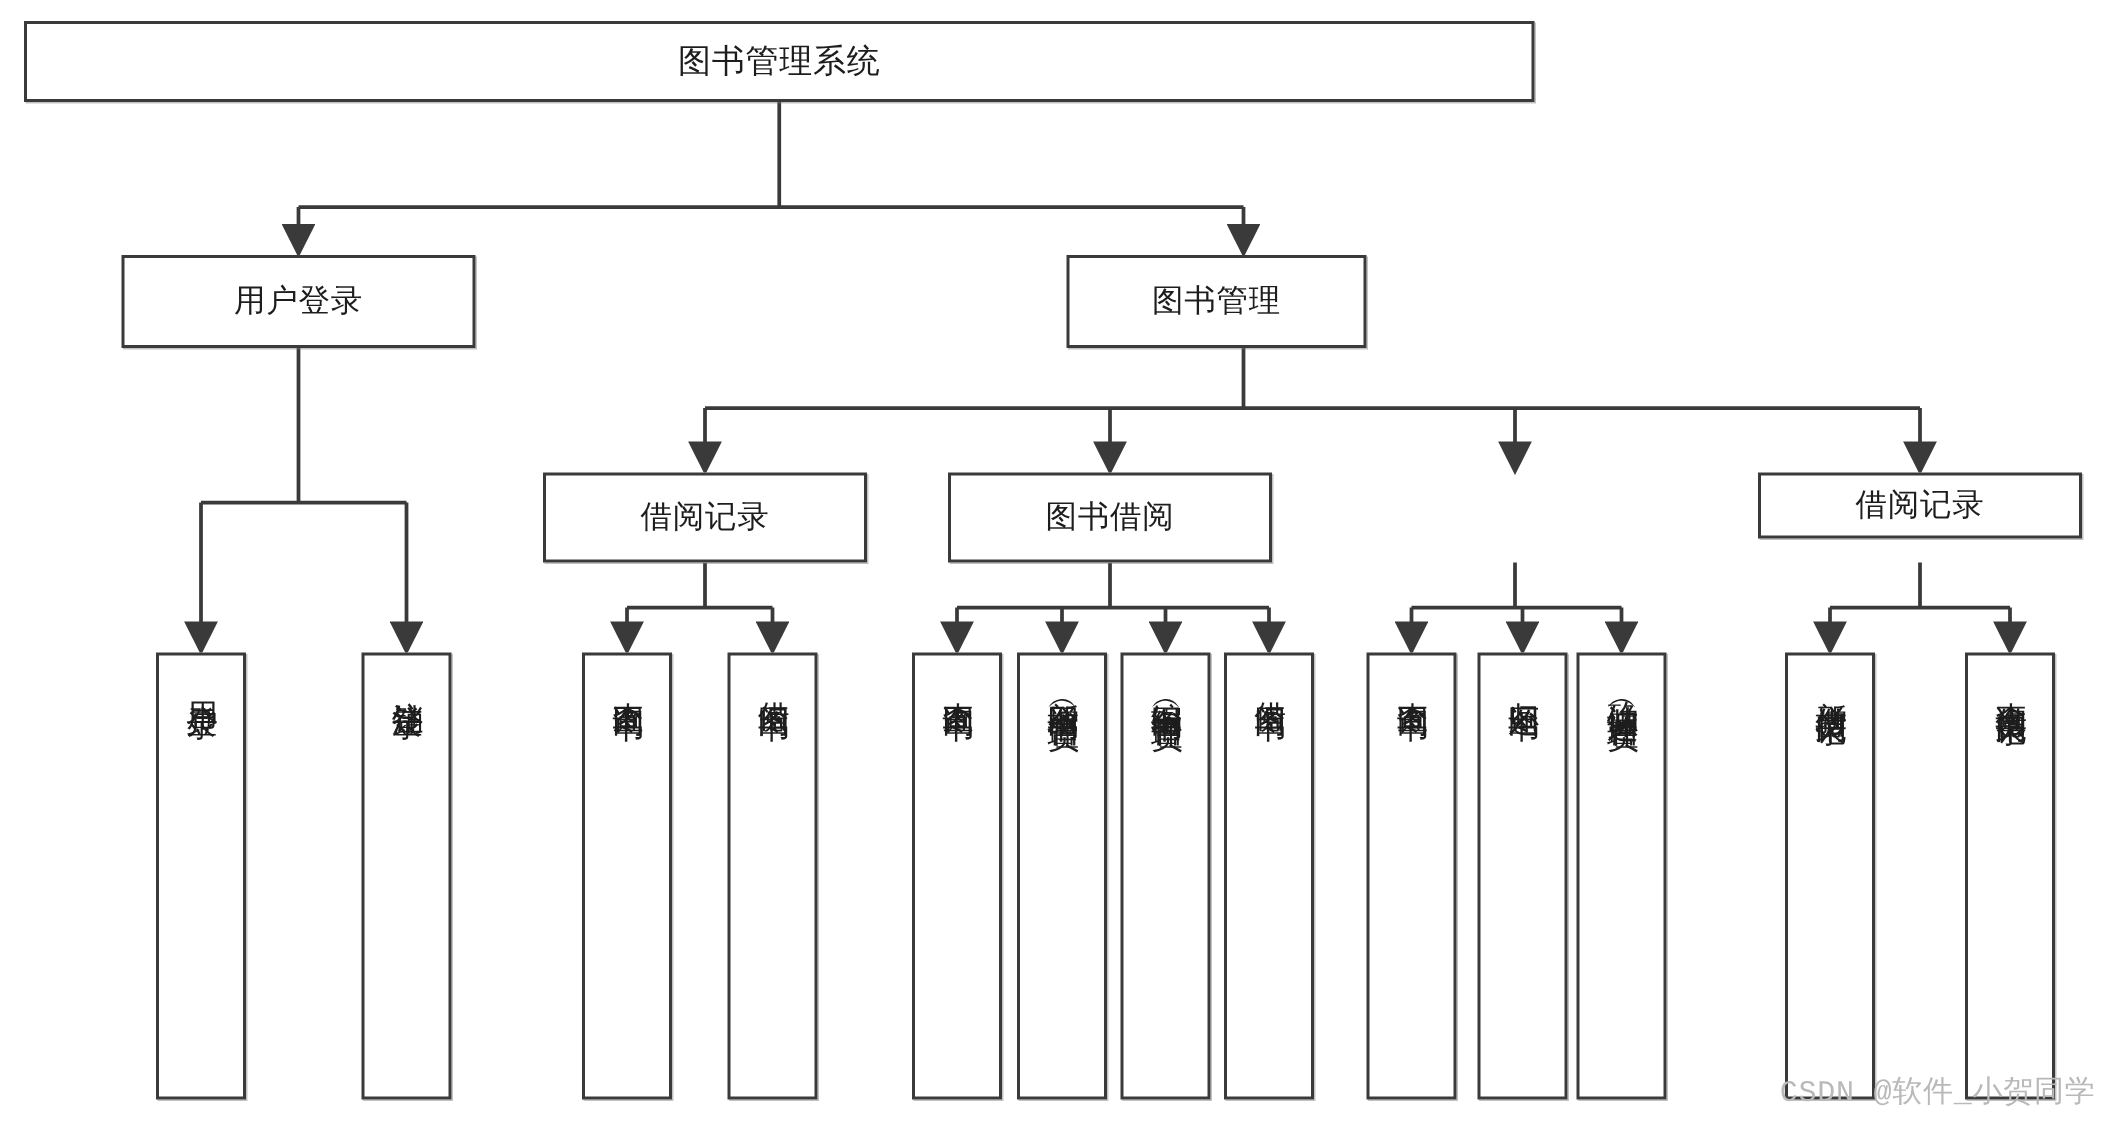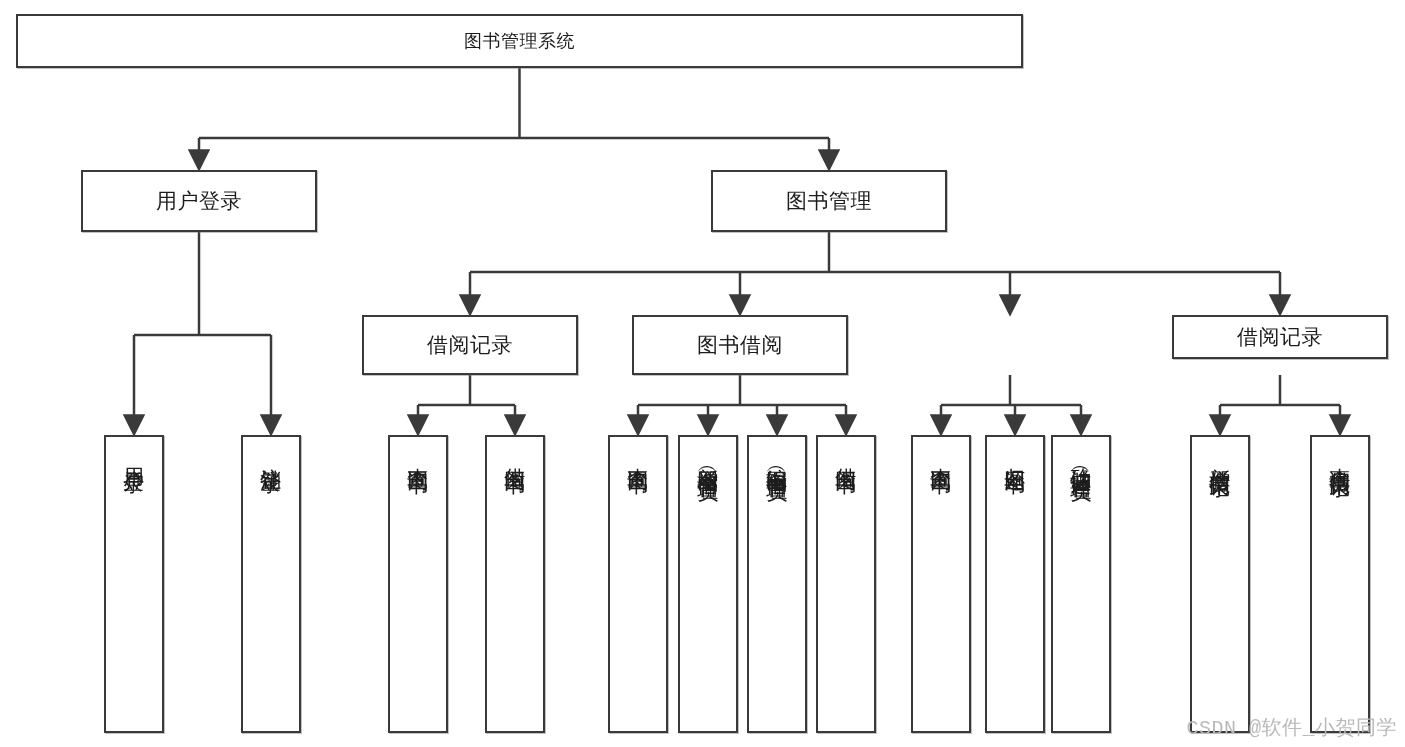--- a/index.html
+++ b/index.html
@@ -33,21 +33,21 @@
     z-index:2;
     box-shadow:1px 1px 0 rgba(120,120,120,.45);
   }
   .node .lbl{
     font-size:21px;
     line-height:1.15;
     letter-spacing:.5px;
     color:#1d1d1d;
     white-space:nowrap;
   }
-  .node.root .lbl{font-size:18px;}
+  .node.root .lbl{font-size:22px;}
   
   .node.vert{
     align-items:flex-start;
     justify-content:center;
     padding-top:14px;
   }
   .node.vert .lbl{
     writing-mode:vertical-rl;
     text-orientation:upright;
     font-size:21px;
@@ -115,21 +115,21 @@
       </g>
   </svg>
 
   <div class="node root" id="n-root" style="left: 16px; top: 14px; width: 1007px; height: 54px;">
     <span class="lbl">图书管理系统</span>
   </div>
 
   <div class="node" id="n-user-login" style="left: 81px; top: 170px; width: 236px; height: 62px;">
     <span class="lbl">用户登录</span>
   </div>
-  <div class="node" id="n-book-manage" style="left: 711px; top: 170px; width: 236px; height: 62px;">
+  <div class="node" id="n-book-manage" style="left: 711px; top: 170px; width: 200px; height: 62px;">
     <span class="lbl">图书管理</span>
   </div>
 
   <div class="node" id="n-new-book-rec" style="left: 362px; top: 315px; width: 216px; height: 60px;">
     <span class="lbl">借阅记录</span>
   </div>
   <div class="node" id="n-book-borrow" style="left: 632px; top: 315px; width: 216px; height: 60px; align-items: center;">
     <span class="lbl">图书借阅</span>
   </div>
   <div class="node" id="n-borrow-records" style="left: 1172px; top: 315px; width: 216px; height: 44px;">

